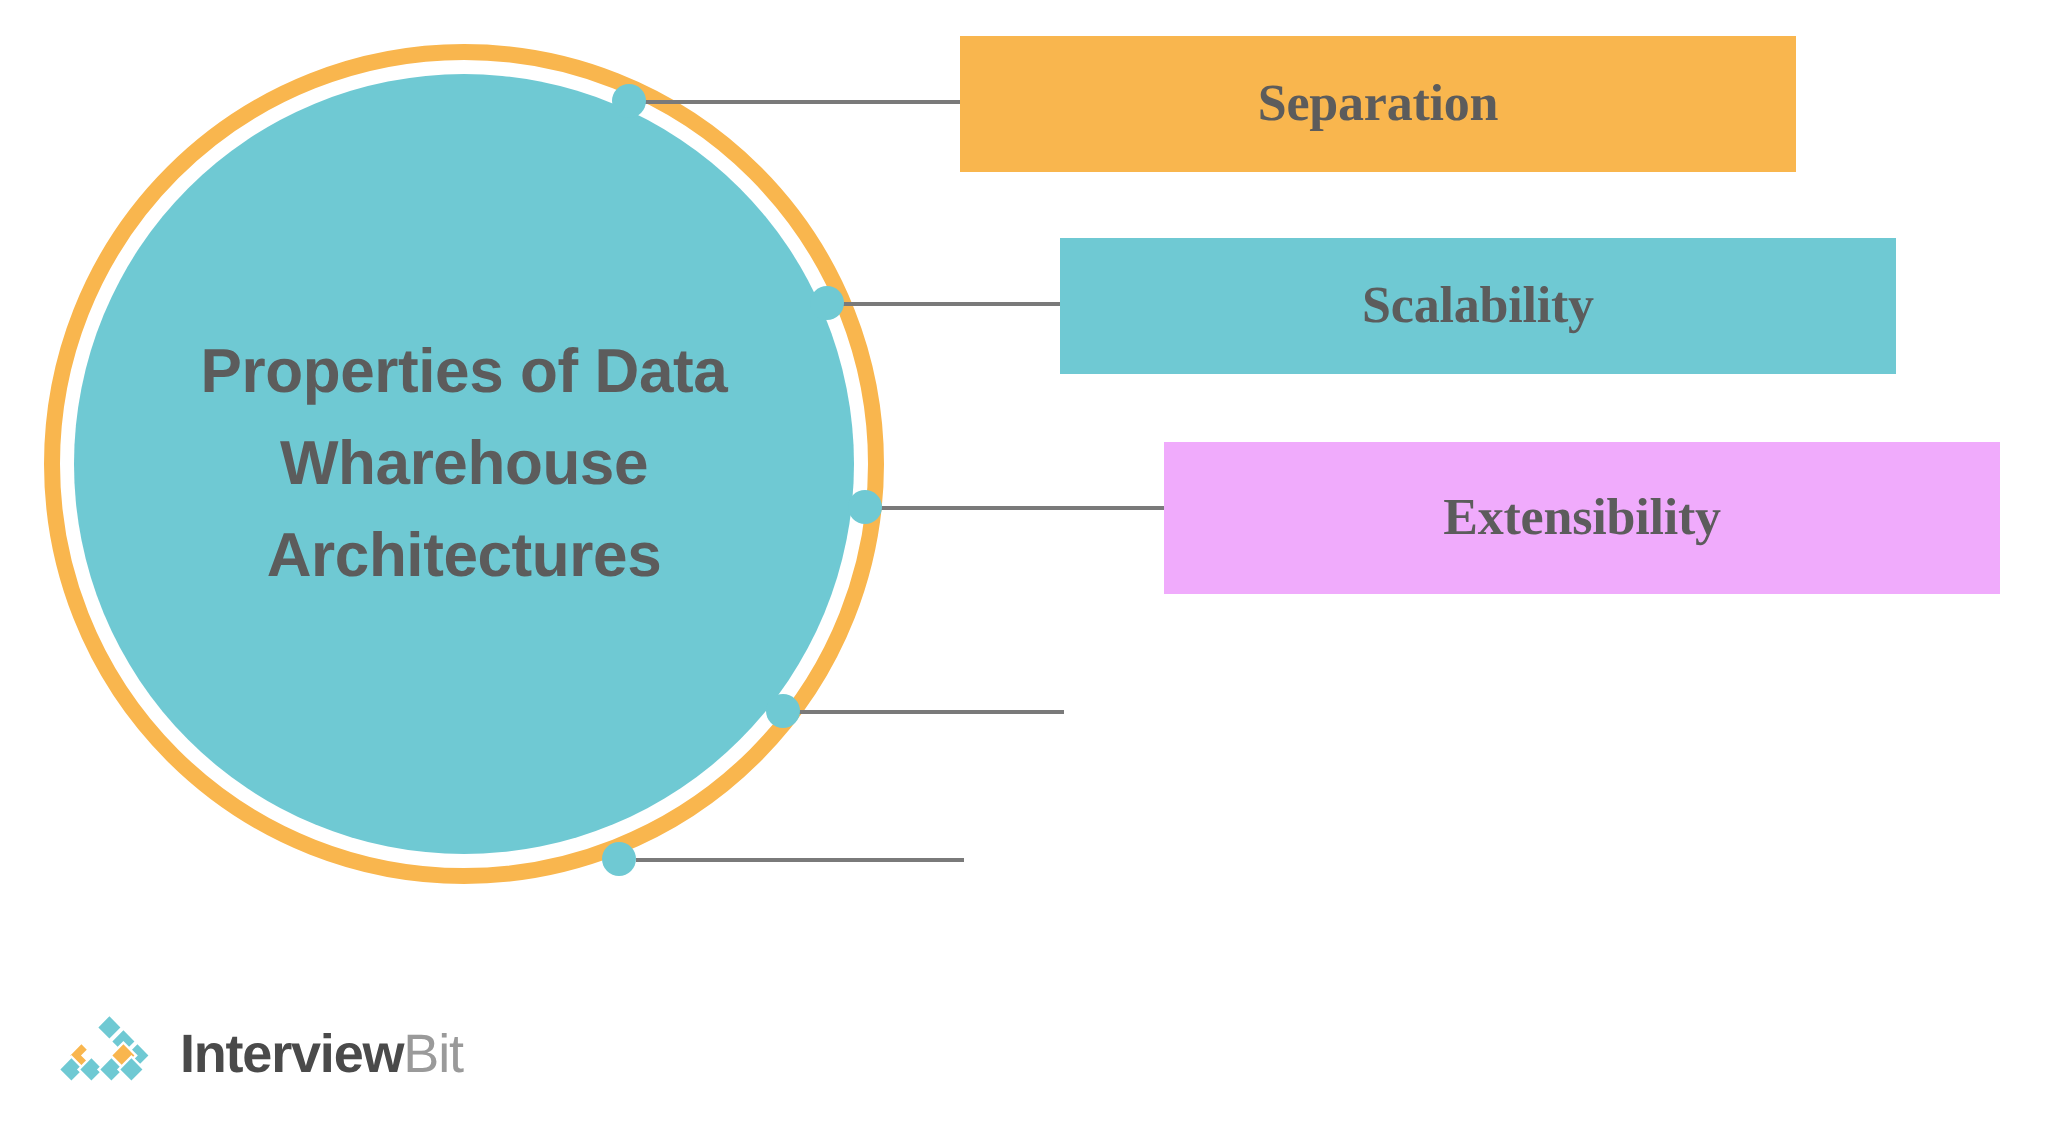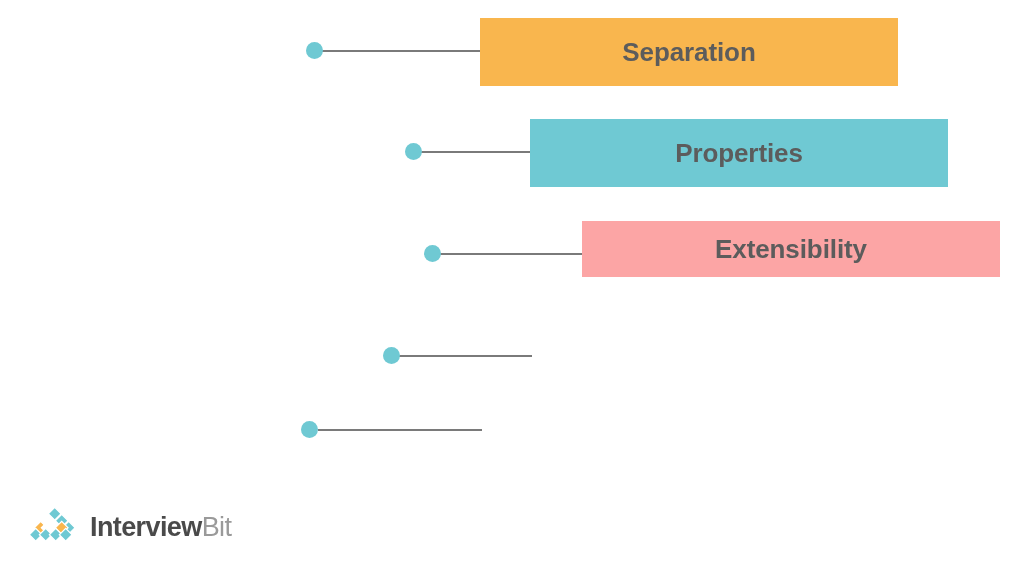--- a/index.html
+++ b/index.html
@@ -72,20 +72,21 @@
     border-radius: 50%;
     background: #6FC9D3;
   }
 
   
   .bar {
     position: absolute;
     display: flex;
     align-items: center;
     justify-content: center;
+    font-family: Liberation Serif, serif;
   }
   .bar-label {
     font-size: 26px;
     font-weight: bold;
     color: #5C5C5C;
     letter-spacing: -0.1px;
     white-space: nowrap;
   }
 
   
@@ -118,20 +119,26 @@
     color: #9A9A9A;
     letter-spacing: -0.6px;
     margin-top: 44px;
   }
 </style>
 </head>
 <body>
 
 <div id="canvas">
 
+  <div id="circle-group">
+    <div id="circle-ring"></div>
+    <div id="circle-core">
+      <div id="circle-title">Properties of Data Wharehouse Architectures</div>
+    </div>
+  </div>
 
   <div class="connector-line" style="left:322px; top:50px; width:160px;"></div>
   <div class="connector-dot" style="left:306px; top:42px;"></div>
 
   <div class="connector-line" style="left:420px; top:151px; width:112px;"></div>
   <div class="connector-dot" style="left:405px; top:143px;"></div>
 
   <div class="connector-line" style="left:440px; top:253px; width:142px;"></div>
   <div class="connector-dot" style="left:424px; top:245px;"></div>
 
@@ -139,24 +146,24 @@
   <div class="connector-dot" style="left:383px; top:347px;"></div>
 
   <div class="connector-line" style="left:318px; top:429px; width:164px;"></div>
   <div class="connector-dot" style="left:301px; top:421px;"></div>
 
   <div class="bar" style="left:480px; top:18px; width:418px; height:68px; background:#F9B64E;">
     <span class="bar-label">Separation</span>
   </div>
 
   <div class="bar" style="left:530px; top:119px; width:418px; height:68px; background:#6FC9D3;">
-    <span class="bar-label">Properties</span>
+    <span class="bar-label">Scalability</span>
   </div>
 
-  <div class="bar" style="left:582px; top:221px; width:418px; height:56px; background:#fca5a5;">
+  <div class="bar" style="left:582px; top:221px; width:418px; height:76px; background:#f0abfc;">
     <span class="bar-label">Extensibility</span>
   </div>
 
 
 
   <div id="logo">
     <svg id="logo-mark" viewBox="0 0 48 40">
       <g stroke="#ffffff" stroke-width="1.2">
 
         <rect x="20.2" y="2.2" width="9" height="9" transform="rotate(45 24.7 6.7)" fill="#6FC9D3"></rect>

